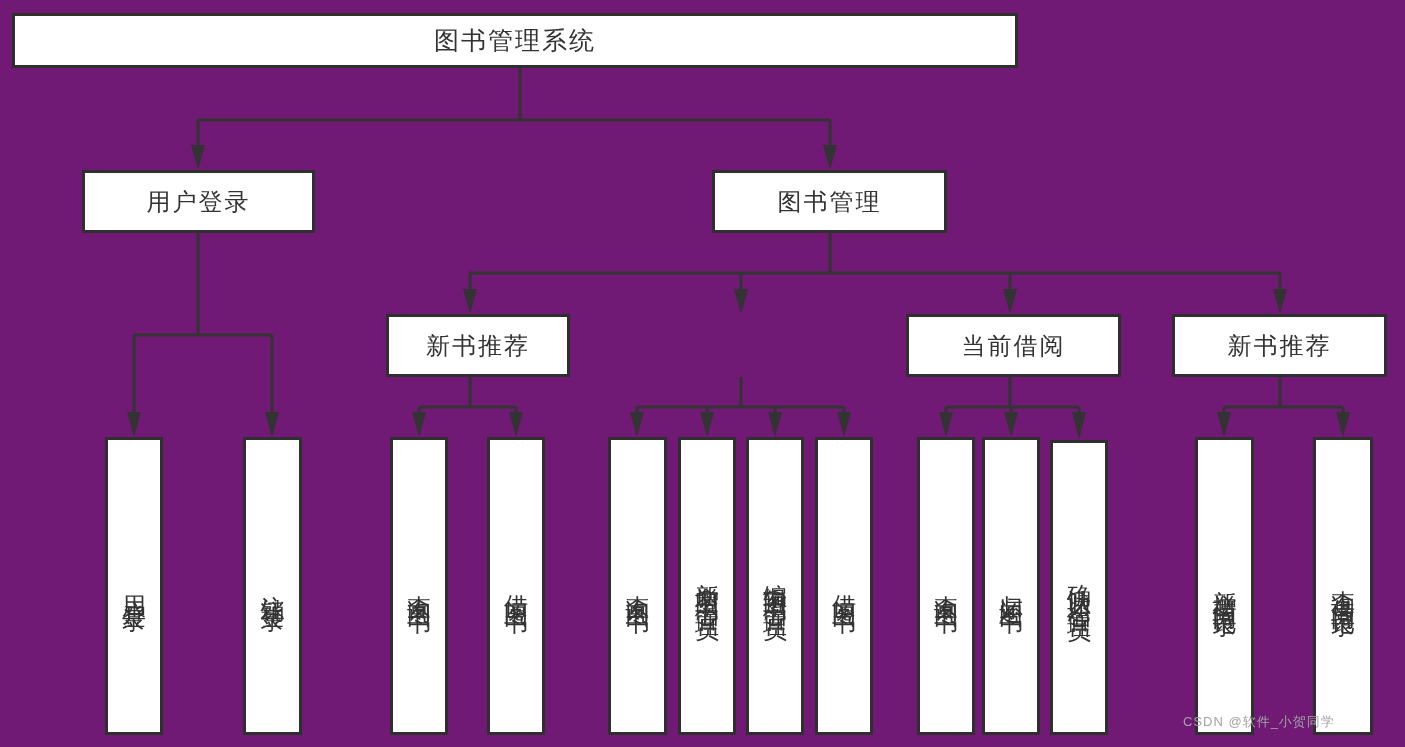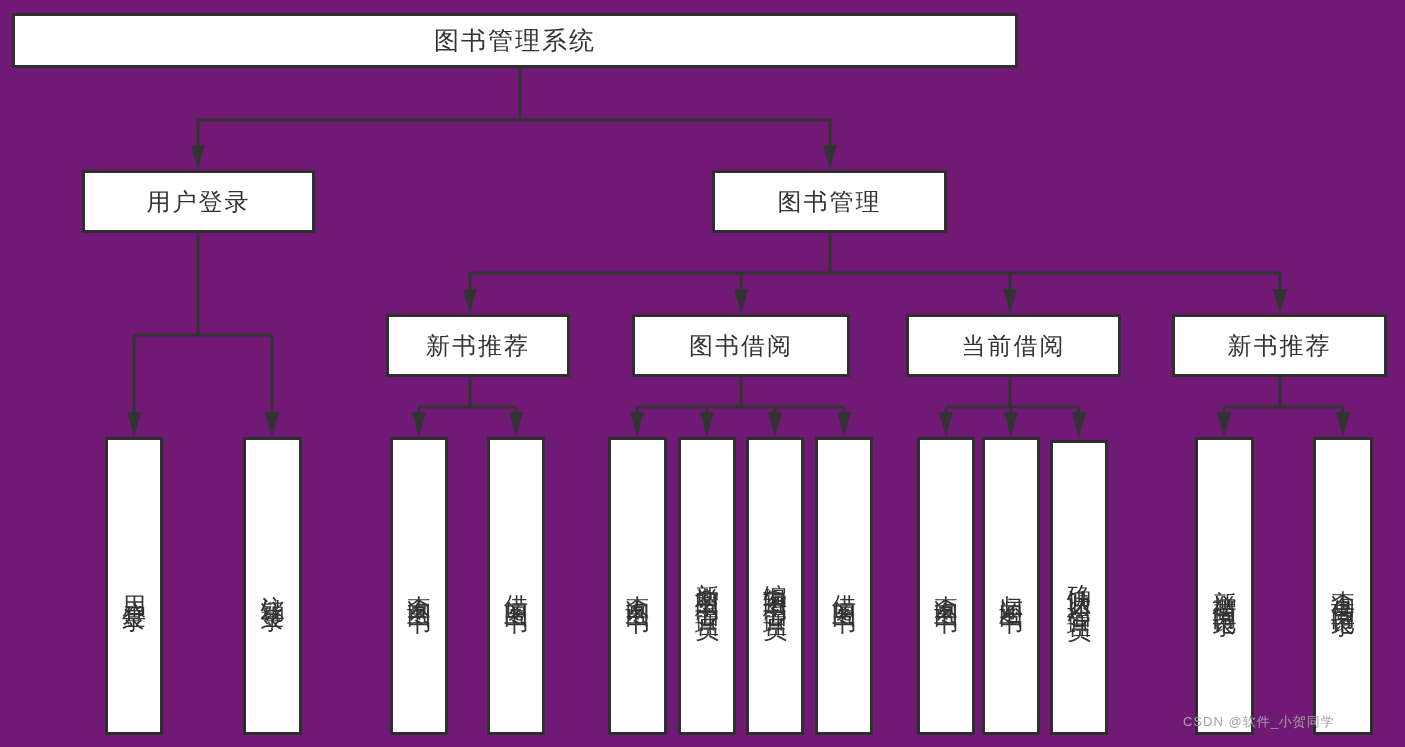--- a/index.html
+++ b/index.html
@@ -141,23 +141,20 @@
   <div class="node" style="left:82px; top:170px; width:233px; height:63px;">
     <span class="hlabel">用户登录</span>
   </div>
   <div class="node" style="left:712px; top:170px; width:235px; height:63px;">
     <span class="hlabel">图书管理</span>
   </div>
 
   <div class="node" style="left:362px; top:314px; width:184px; height:63px;margin-left:24px;">
     <span class="hlabel">新书推荐</span>
   </div>
-  <div class="node" style="left:632px; top:314px; width:218px; height:63px;">
-    <span class="hlabel">图书借阅</span>
-  </div>
   <div class="node" style="left:906px; top:314px; width:215px; height:63px;text-align:right;">
     <span class="hlabel">当前借阅</span>
   </div>
   <div class="node" style="left:1172px; top:314px; width:215px; height:63px;">
     <span class="hlabel">新书推荐</span>
   </div>
 
   <div class="node" style="left:105px; top:437px; width:58px; height:298px;">
     <span class="vtext">用户登录</span>
   </div>

